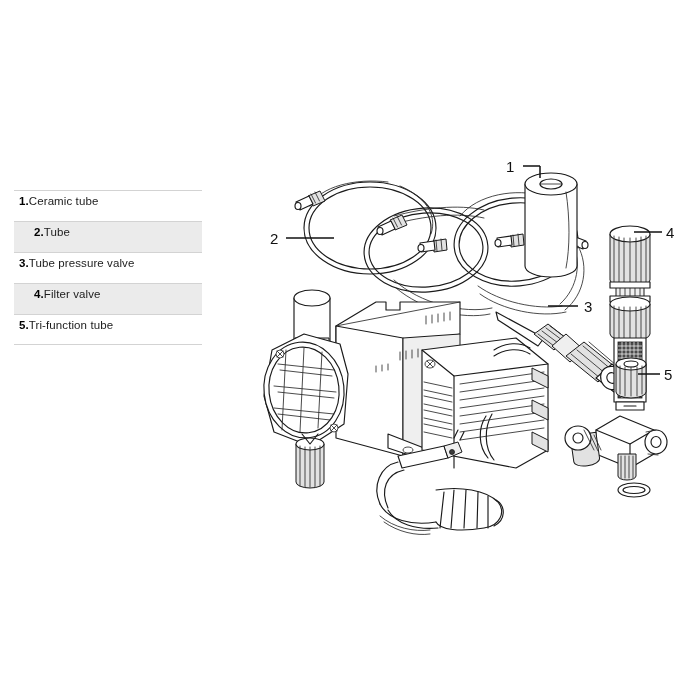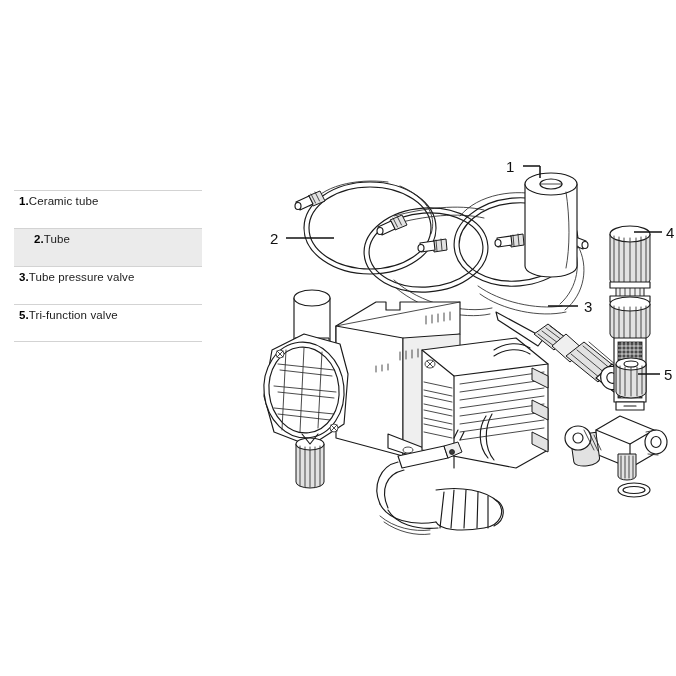--- a/index.html
+++ b/index.html
@@ -17,21 +17,21 @@
   }
 
   
   #legend {
     position: absolute;
     left: 14px;
     top: 190px;
     width: 188px;
   }
   .legend-row {
-    height: 38px;
+    height: 31px;
     line-height: 21px;
     box-sizing: border-box;
     padding-left: 5px;
     font-size: 11.5px;
     color: #1b1b1b;
     border-top: 1px solid #d3d3d3;
     white-space: nowrap;
     letter-spacing: 0.1px;
   }
   .legend-row.alt {
@@ -83,22 +83,25 @@
 <div id="legend">
   <div class="legend-row">
     <span class="legend-num">1.</span><span class="legend-label">Ceramic tube</span>
   </div>
   <div class="legend-row alt">
     <span class="legend-num">2.</span><span class="legend-label">Tube</span>
   </div>
   <div class="legend-row">
     <span class="legend-num">3.</span><span class="legend-label">Tube pressure valve</span>
   </div>
+  <div class="legend-row alt">
+    <span class="legend-num">4.</span><span class="legend-label">Filter valve</span>
+  </div>
   <div class="legend-row">
-    <span class="legend-num">5.</span><span class="legend-label">Tri-function valve</span>
+    <span class="legend-num">5.</span><span class="legend-label">Tri-function tube</span>
   </div>
 </div>
 
 <div id="diagram">
 <svg viewBox="0 0 428 404" xmlns="http://www.w3.org/2000/svg">
 
   <g>
 
     <ellipse cx="122" cy="90" rx="66" ry="46" class="ln"></ellipse>
     <ellipse cx="122" cy="90" rx="61" ry="41" class="ln"></ellipse>

